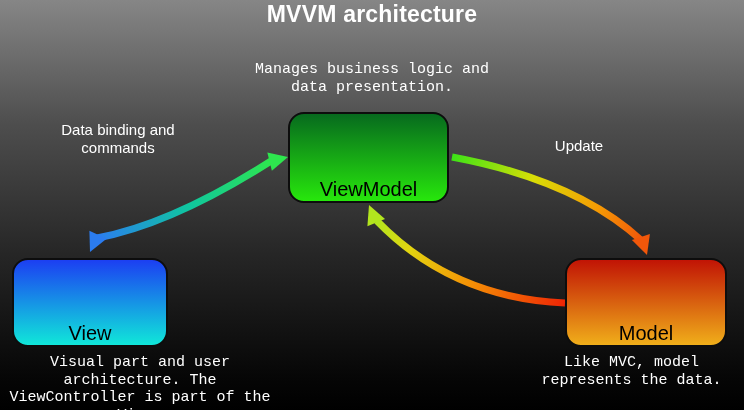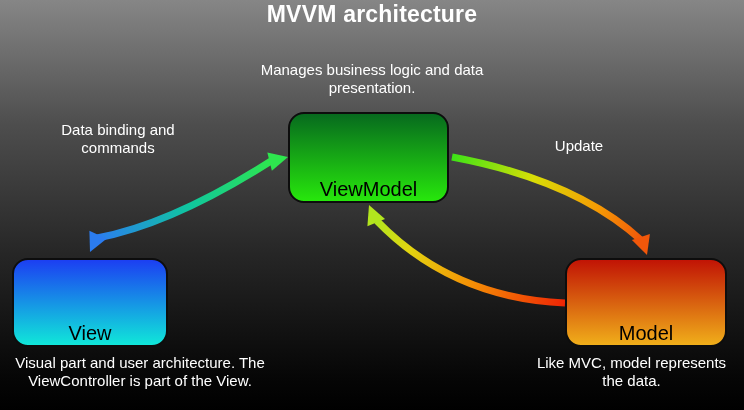--- a/index.html
+++ b/index.html
@@ -13,20 +13,21 @@
   }
   .title{
     position:absolute;top:1px;left:0;width:100%;
     text-align:center;color:#fff;
     font-size:23px;font-weight:600;letter-spacing:.2px;
   }
   .caption{
     position:absolute;color:#fff;
     font-size:15px;font-weight:400;line-height:1.18;
     text-align:center;
+    font-family:Liberation Mono, monospace;
   }
   .cap-viewmodel{top:61px;left:50%;transform:translateX(-50%);width:240px;}
   .cap-view{top:354px;left:4px;width:272px;}
   .cap-model{top:354px;left:534px;width:195px;}
   .edge-label{
     position:absolute;color:#fff;
     font-size:15px;font-weight:400;line-height:1.18;
     text-align:center;white-space:nowrap;
     transform:translate(-50%,-50%);
   }

